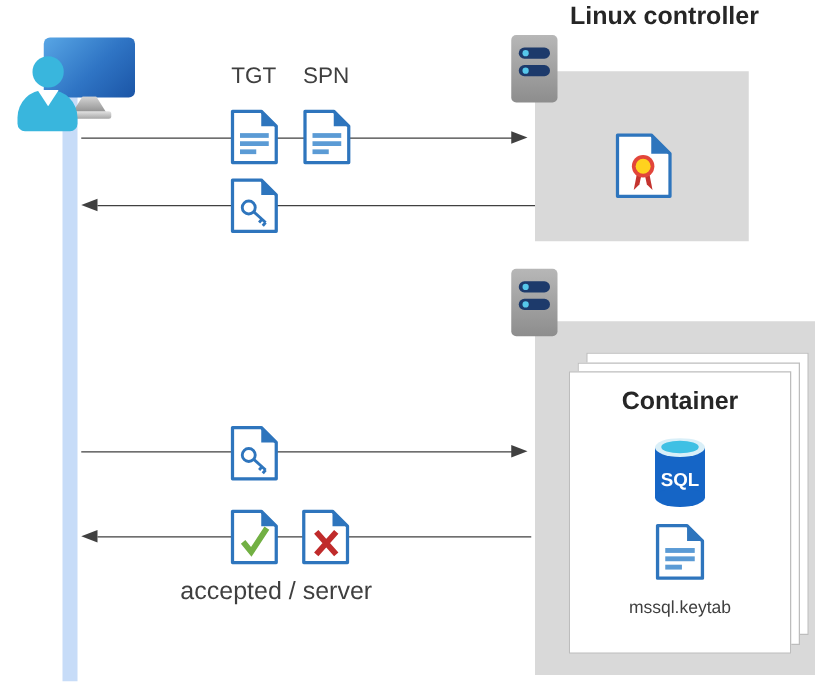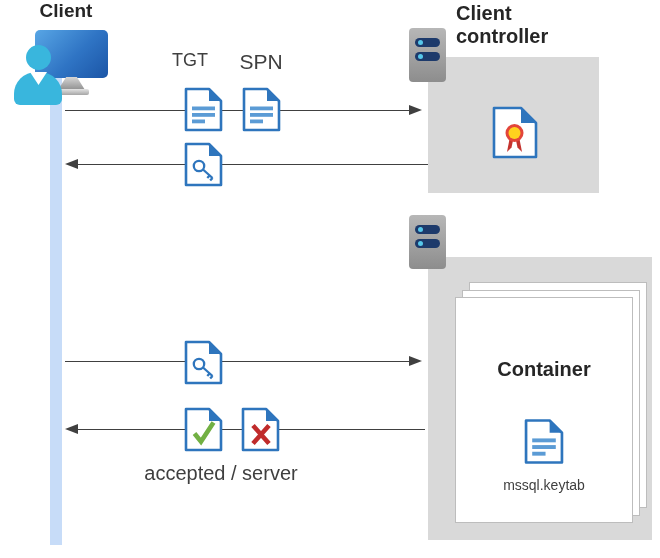--- a/index.html
+++ b/index.html
@@ -20,21 +20,21 @@
     background:linear-gradient(#e3e3e3,#a6a6a6);z-index:2;}
   .person-head{left:26px;top:45px;width:25px;height:25px;border-radius:50%;background:#39b6dd;z-index:3;}
   .person-body{left:14px;top:72px;width:48px;height:33px;border-radius:22px 22px 6px 6px;background:#39b6dd;z-index:3;}
   .person-collar{left:30px;top:72px;width:17px;height:13px;background:#fff;
     clip-path:polygon(0 0,100% 0,50% 100%);z-index:4;}
   
   .title{font-weight:bold;z-index:6;}
   .client-title{left:20px;top:0px;width:92px;text-align:center;font-size:19px;}
   .dc-title{left:456px;top:2px;width:152px;font-size:20px;line-height:23px;}
   .linux-title{left:460px;top:225px;width:200px;font-size:20px;white-space:nowrap;}
-  .container-title{left:455px;top:310px;width:178px;text-align:center;font-size:20px;margin-top:48px;}
+  .container-title{left:455px;top:310px;width:178px;text-align:center;font-size:20px;}
   
   .graybox{background:#d9d9d9;z-index:1;}
   .dc-box{left:428px;top:57px;width:171px;height:136px;}
   .linux-box{left:428px;top:257px;width:224px;height:283px;}
   
   .server{width:37px;height:54px;border-radius:4px;z-index:3;
     background:linear-gradient(180deg,#b7b7b7,#8d8d8d);}
   .server .pill{position:absolute;left:6px;width:25px;height:9px;border-radius:4.5px;background:#1d3a6b;}
   .server .pill.p1{top:10px;} .server .pill.p2{top:24px;}
   .server .pill .dot{position:absolute;left:3px;top:2px;width:5px;height:5px;border-radius:50%;background:#56c7ea;}
@@ -56,50 +56,49 @@
   .spn-doc{left:242px;top:87px;width:39px;height:45px;}
   .key-doc-1{left:184px;top:142px;width:39px;height:45px;}
   .key-doc-2{left:184px;top:340px;width:39px;height:45px;}
   .check-doc{left:184px;top:407px;width:39px;height:45px;}
   .x-doc{left:241px;top:407px;width:39px;height:45px;}
   .cert-doc{left:492px;top:106px;width:46px;height:53px;}
   .keytab-doc{left:524px;top:418px;width:40px;height:47px;}
   .sql-icon{left:522px;top:349px;width:44px;height:58px;z-index:5;}
   
   .lbl{color:#3f3f3f;z-index:6;}
-  .tgt-label{left:172px;top:50px;width:62px;text-align:left;font-size:18px;}
-  .spn-label{left:230px;top:50px;width:62px;text-align:center;font-size:21px;}
+  .tgt-label{left:172px;top:50px;width:62px;text-align:center;font-size:18px;}
+  .spn-label{left:230px;top:50px;width:62px;text-align:center;font-size:18px;}
   .result-label{left:121px;top:462px;width:200px;text-align:center;font-size:20px;}
   .keytab-label{left:455px;top:477px;width:178px;text-align:center;font-size:14px;}
 </style>
 </head>
 <body>
 
 <div id="canvas">
 
   <div class="abs timeline"></div>
 
-  <div class="abs client-title title">Client</div>
   <div class="abs monitor"></div>
   <div class="abs stand-neck"></div>
   <div class="abs stand-base"></div>
   <div class="abs person-head"></div>
   <div class="abs person-body"></div>
   <div class="abs person-collar"></div>
 
   <div class="abs graybox dc-box"></div>
   <div class="abs server dc-server">
     <div class="pill p1">
         <div class="dot"></div>
       </div>
     <div class="pill p2">
         <div class="dot"></div>
       </div>
   </div>
-  <div class="abs dc-title title">Client controller</div>
+  <div class="abs dc-title title">Linux controller</div>
 
   <div class="abs doc cert-doc">
     <svg viewBox="0 0 46 53">
       <path d="M2 2 H29 L44 17 V51 H2 Z" fill="#fff" stroke="#2e75bd" stroke-width="2.6" stroke-linejoin="round"></path>
       <path d="M29 2 L44 17 H29 Z" fill="#2e75bd"></path>
       <path d="M17.5 33 L15 46 L19.5 41.5 L21 34.5 Z" fill="#c4332e"></path>
       <path d="M27.5 33 L30 46 L25.5 41.5 L24 34.5 Z" fill="#c4332e"></path>
       <circle cx="22.5" cy="27" r="9" fill="#e2453a"></circle>
       <circle cx="22.5" cy="27" r="6" fill="#ffd21e"></circle>
     </svg>
@@ -113,20 +112,29 @@
     <div class="pill p2">
         <div class="dot"></div>
       </div>
   </div>
 
   <div class="abs card card-back"></div>
   <div class="abs card card-mid"></div>
   <div class="abs card card-front"></div>
   <div class="abs container-title title">Container</div>
 
+  <div class="abs sql-icon">
+    <svg viewBox="0 0 44 58">
+      <rect x="2" y="9" width="40" height="40" fill="#1565c6"></rect>
+      <ellipse cx="22" cy="49" rx="20" ry="7.5" fill="#1565c6"></ellipse>
+      <ellipse cx="22" cy="9" rx="20" ry="7.5" fill="#d9eff8"></ellipse>
+      <ellipse cx="22" cy="8.6" rx="15" ry="5" fill="#3fc0e4"></ellipse>
+      <text x="22" y="40" text-anchor="middle" font-size="15" font-weight="bold" font-family="Liberation Sans, DejaVu Sans, sans-serif" fill="#ffffff">SQL</text>
+    </svg>
+  </div>
 
   <div class="abs doc keytab-doc">
     <svg viewBox="0 0 39 45">
       <path d="M2 2 H25 L37 14 V43 H2 Z" fill="#fff" stroke="#2e75bd" stroke-width="2.6" stroke-linejoin="round"></path>
       <path d="M25 2 L37 14 H25 Z" fill="#2e75bd"></path>
       <rect x="8" y="19.5" width="23" height="3.8" fill="#5b9bd5"></rect>
       <rect x="8" y="26" width="23" height="3.8" fill="#5b9bd5"></rect>
       <rect x="8" y="32.5" width="13" height="3.8" fill="#5b9bd5"></rect>
     </svg>
   </div>

